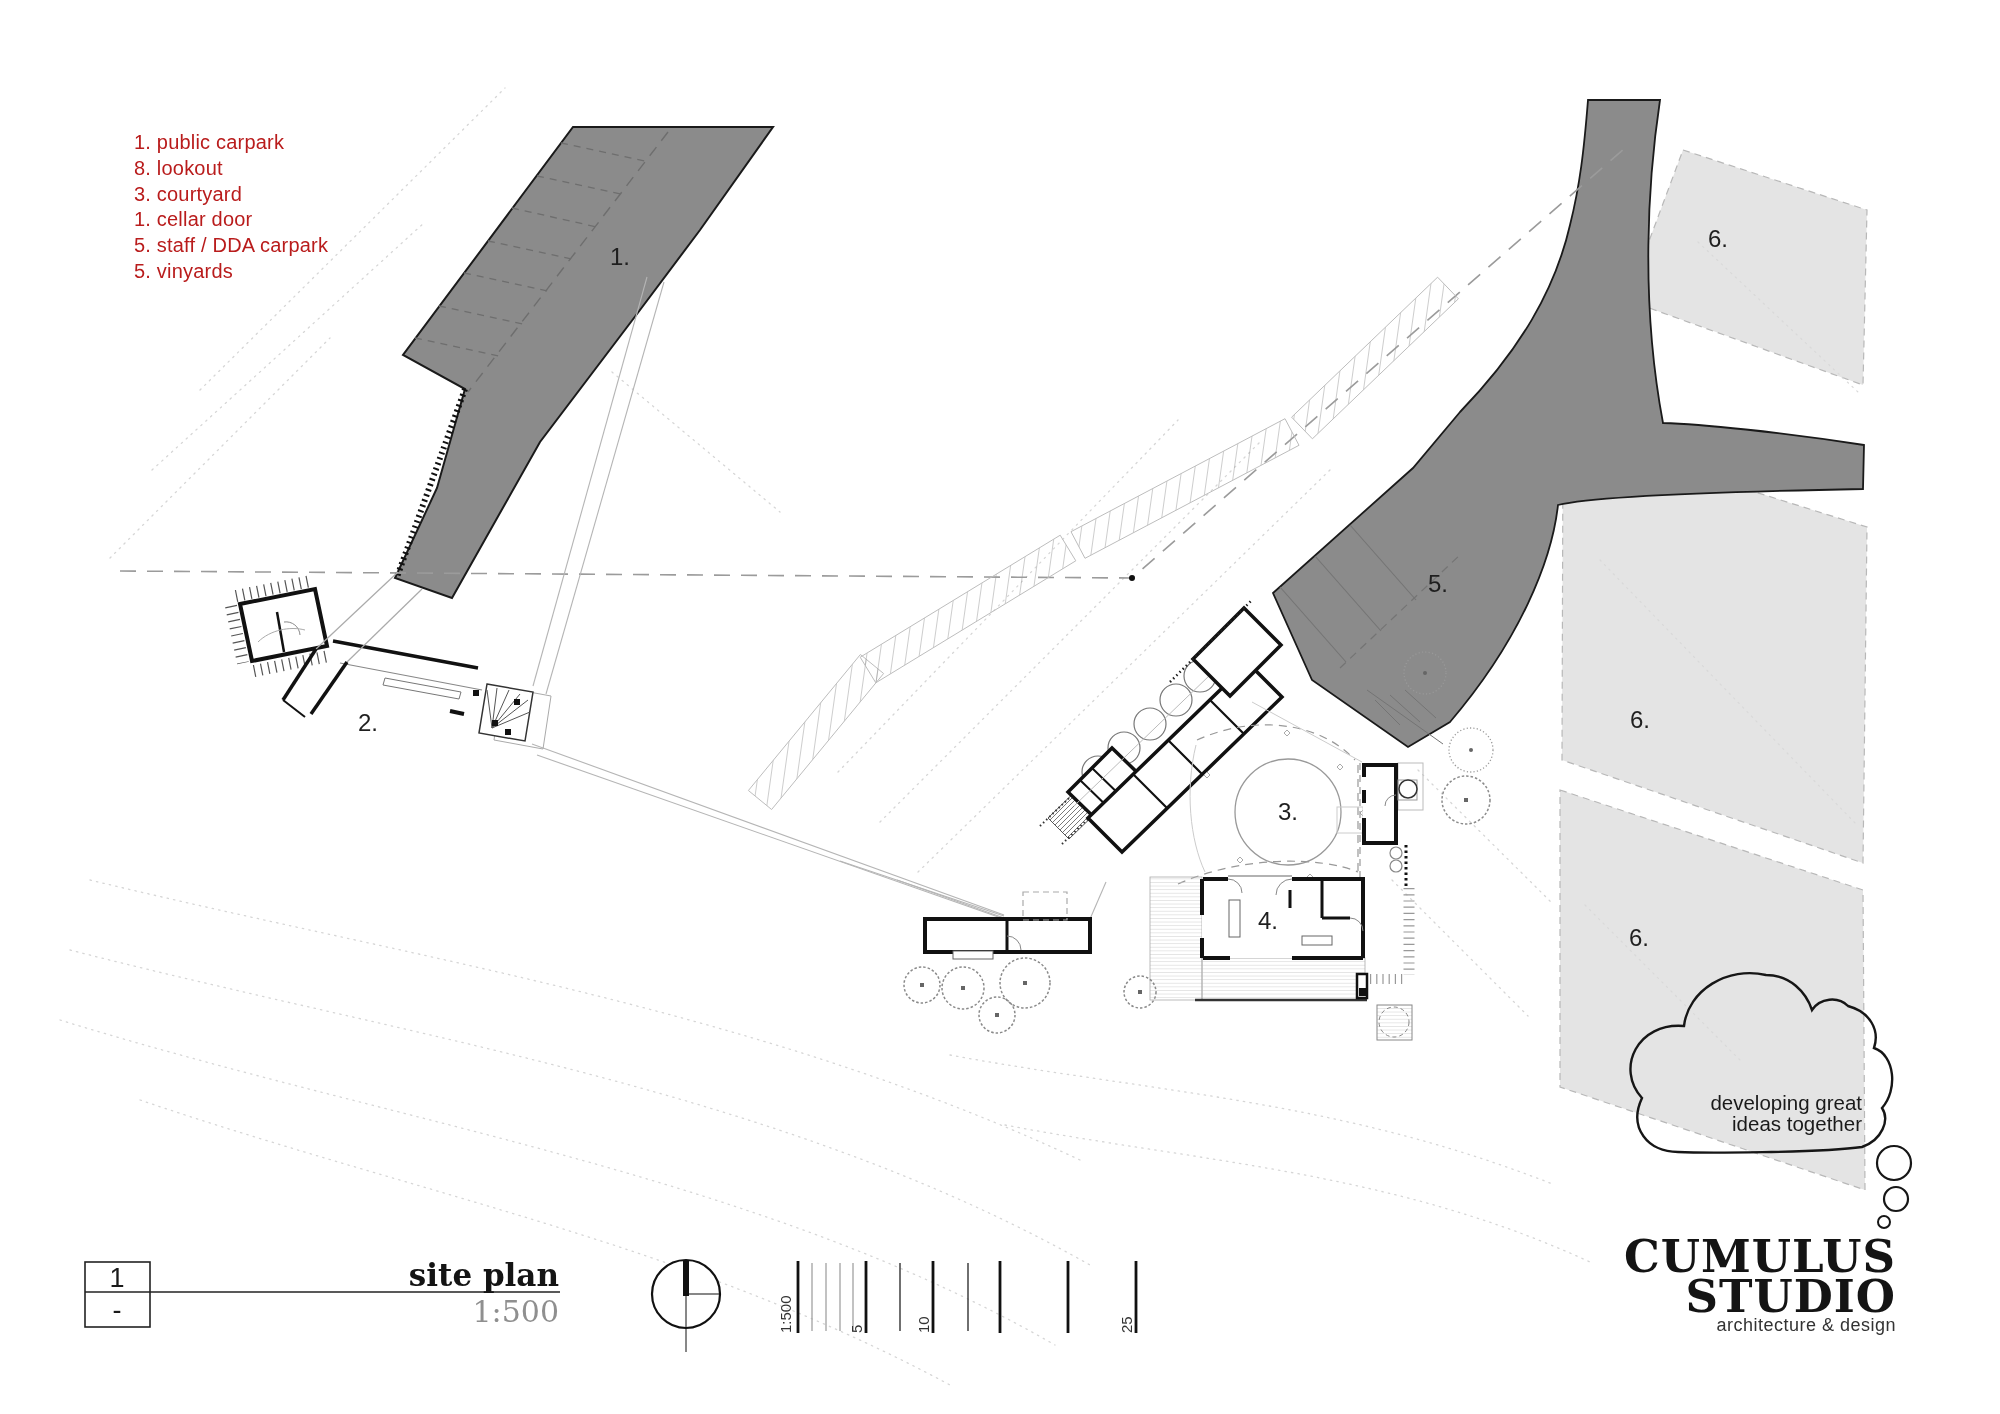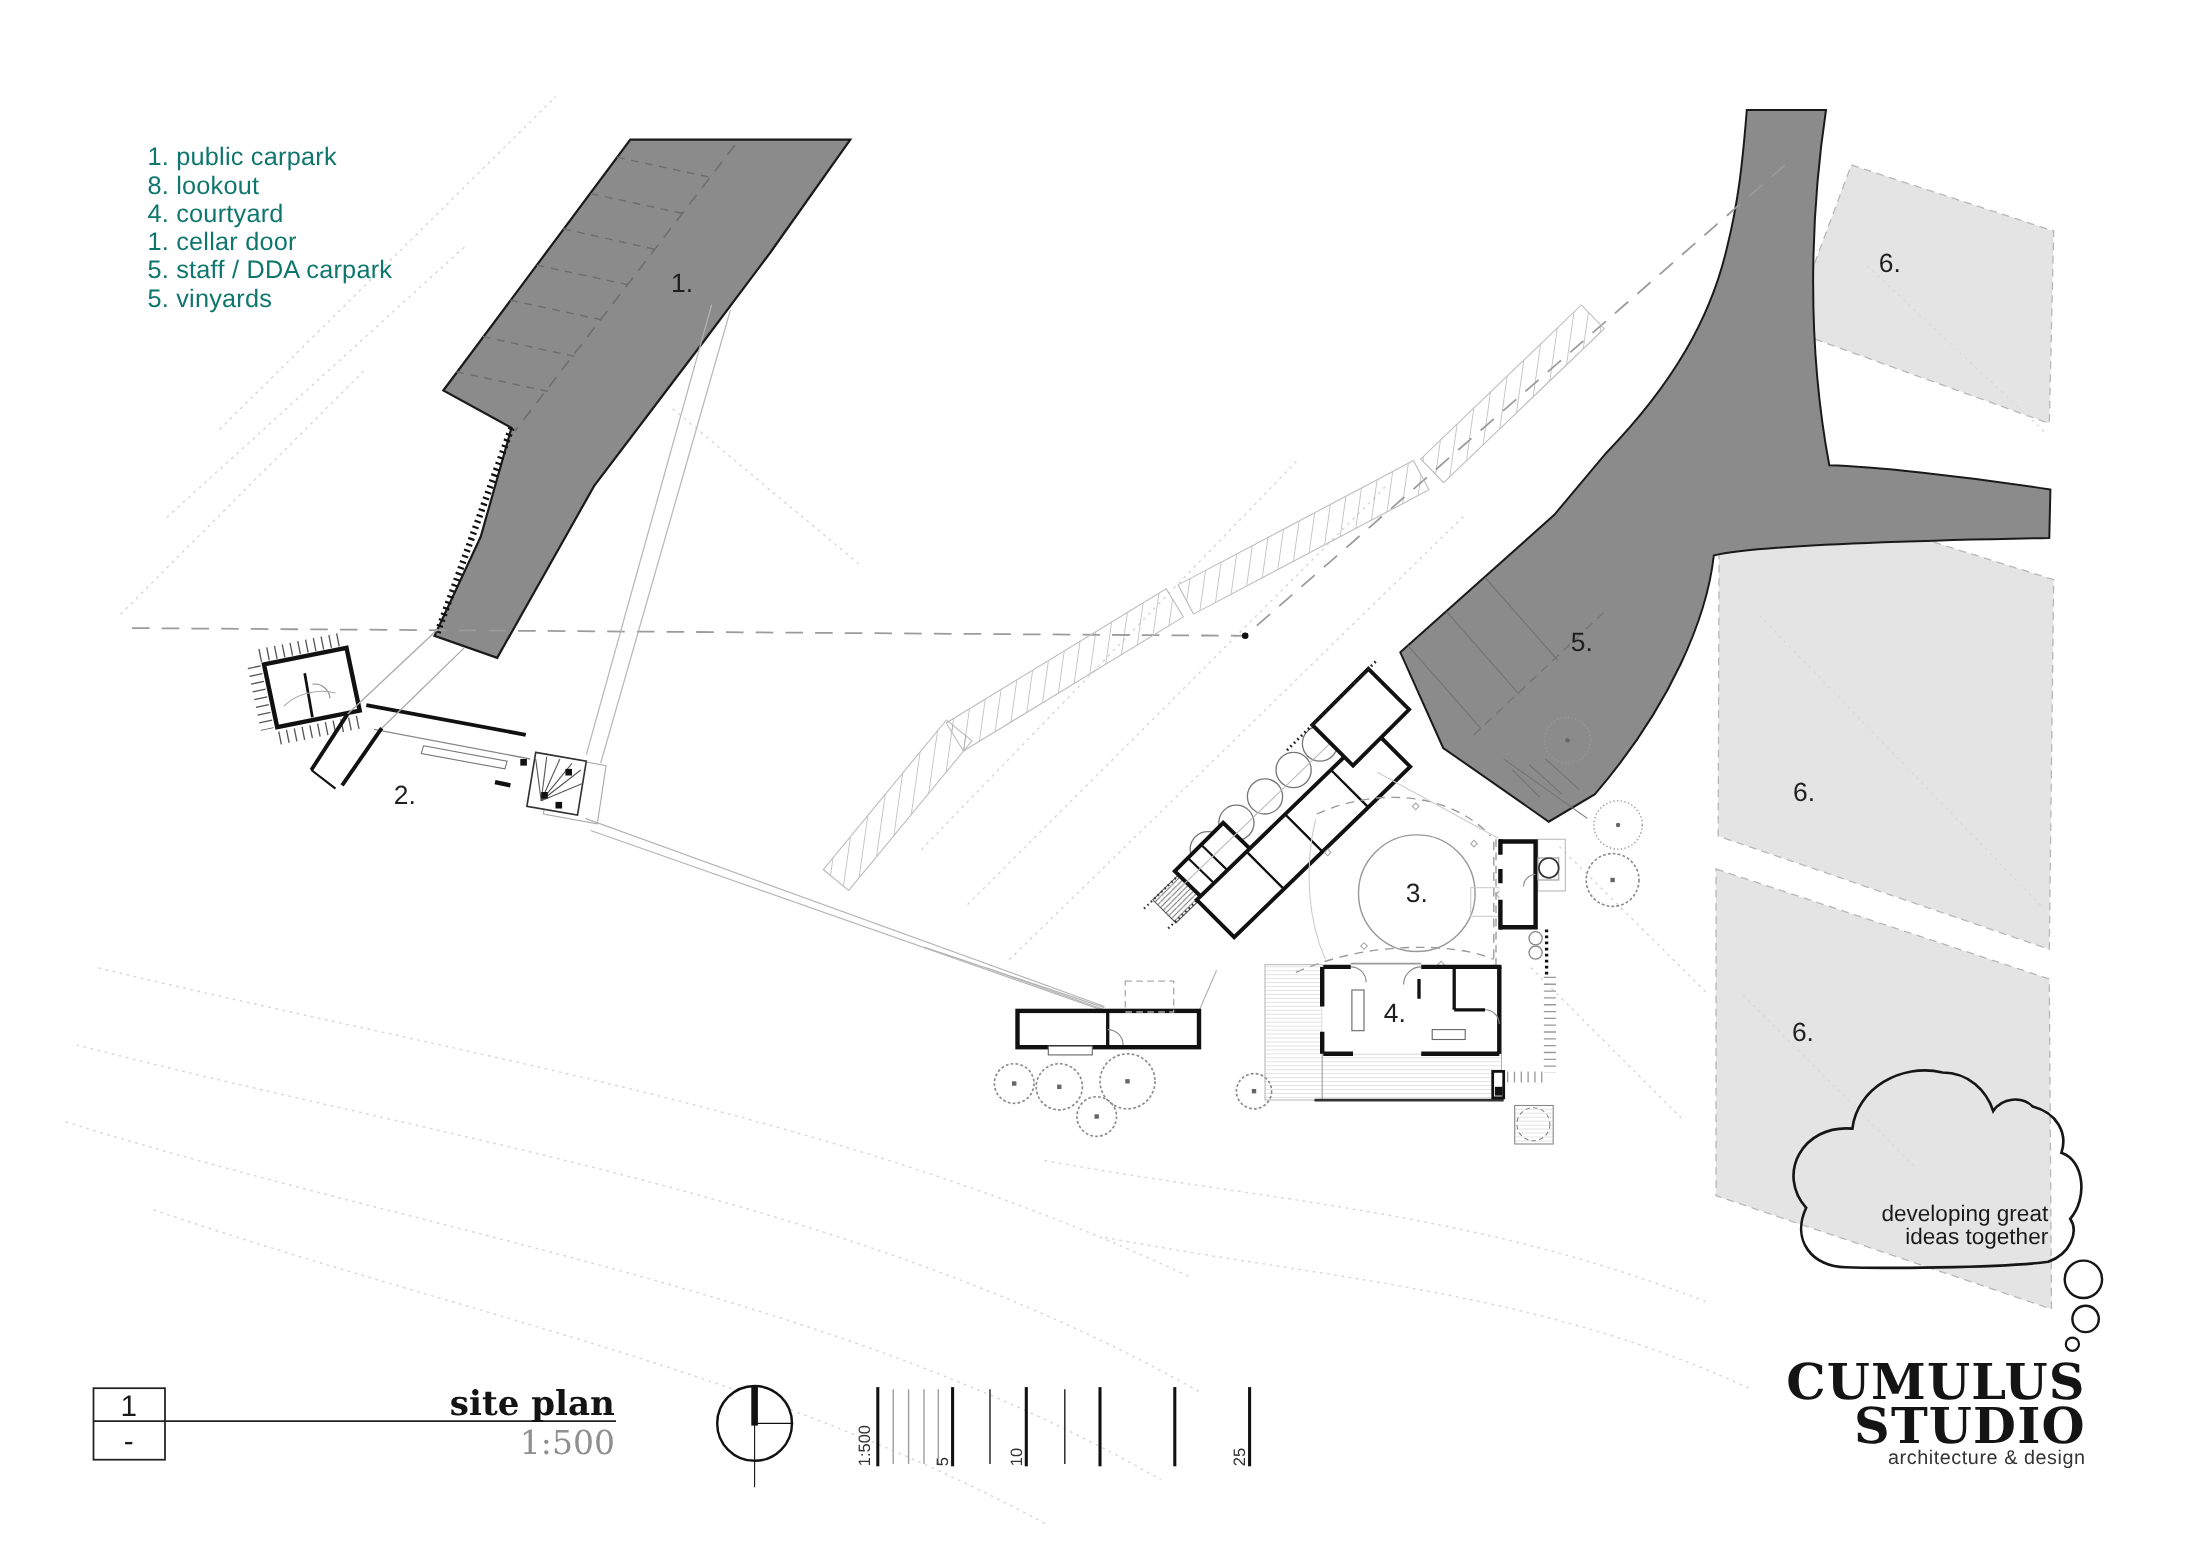--- a/index.html
+++ b/index.html
@@ -1,18 +1,18 @@
 <!DOCTYPE html>
 <html><head>
 <meta charset="utf-8">
 <style>
   html,body{margin:0;padding:0;background:#fff;width:2000px;height:1414px;overflow:hidden;}
   .sheet{position:relative;width:2000px;height:1414px;background:#ffffff;font-family:"Liberation Sans",sans-serif;}
   svg{position:absolute;left:0;top:0;}
-  .legend{position:absolute;left:134px;top:130px;font-size:23px;line-height:25.8px;color:#0f766e;letter-spacing:.2px;}
+  .legend{position:absolute;left:134px;top:130px;font-size:20px;line-height:25.8px;color:#b91c1c;letter-spacing:.2px;}
   .num-label{font-family:"Liberation Sans",sans-serif;font-size:24px;fill:#1f1f1f;}
   .slab{font-family:"DejaVu Serif",serif;font-weight:bold;fill:#141414;}
   .slab-light{font-family:"DejaVu Serif",serif;font-weight:normal;fill:#8f8f8f;}
 </style>
 </head>
 <body>
 
 <div class="sheet">
 
 <svg width="2000" height="1414" viewBox="0 0 2000 1414">
@@ -336,19 +336,19 @@
   <g>
     <text class="slab" x="1896" y="1272" text-anchor="end" font-size="45" letter-spacing="1">CUMULUS</text>
     <text class="slab" x="1896" y="1312" text-anchor="end" font-size="45" letter-spacing="1">STUDIO</text>
     <text x="1896" y="1331" text-anchor="end" font-family="Liberation Sans, sans-serif" font-size="18" fill="#333" letter-spacing="0.5">architecture &amp; design</text>
   </g>
 </svg>
 
   <div class="legend">
     <div>1. public carpark</div>
     <div>8. lookout</div>
-    <div>4. courtyard</div>
+    <div>3. courtyard</div>
     <div>1. cellar door</div>
     <div>5. staff / DDA carpark</div>
     <div>5. vinyards</div>
   </div>
 
 </div>
 
 </body></html>

